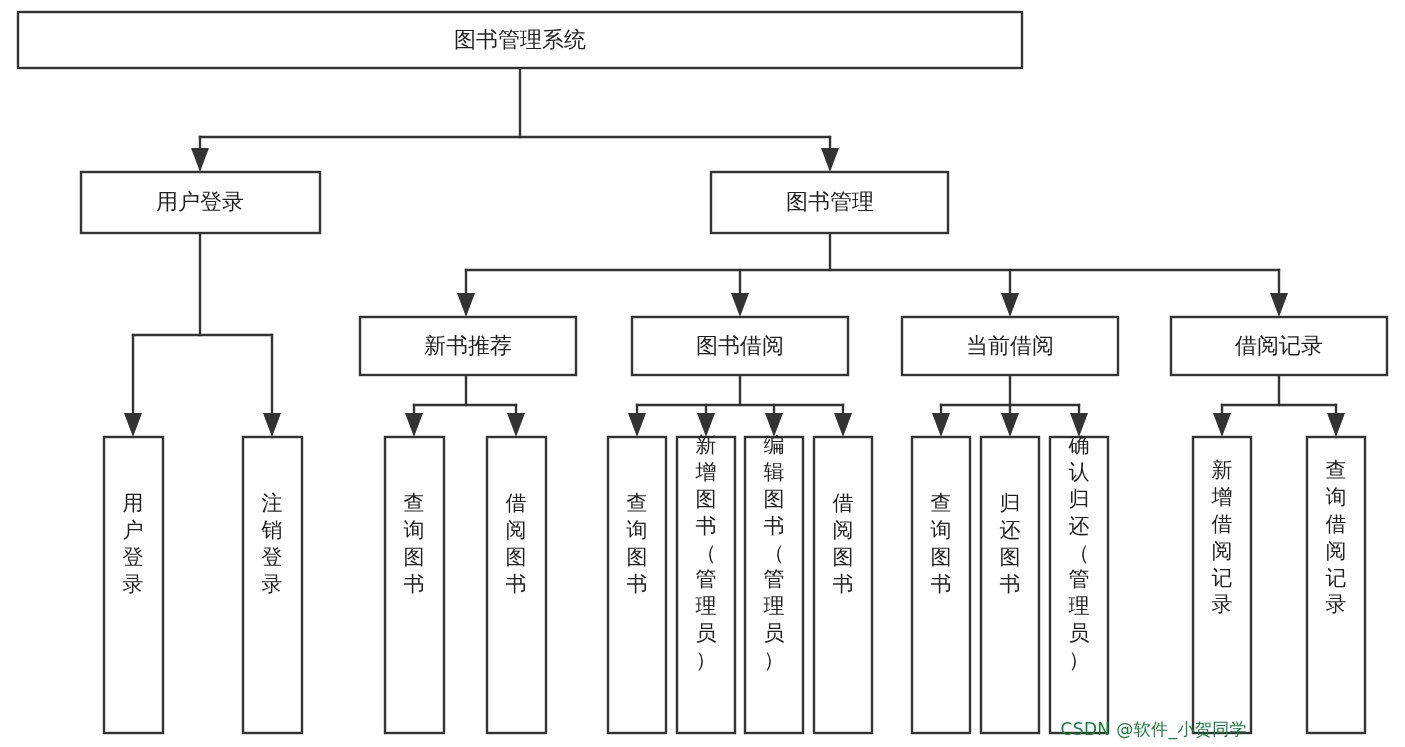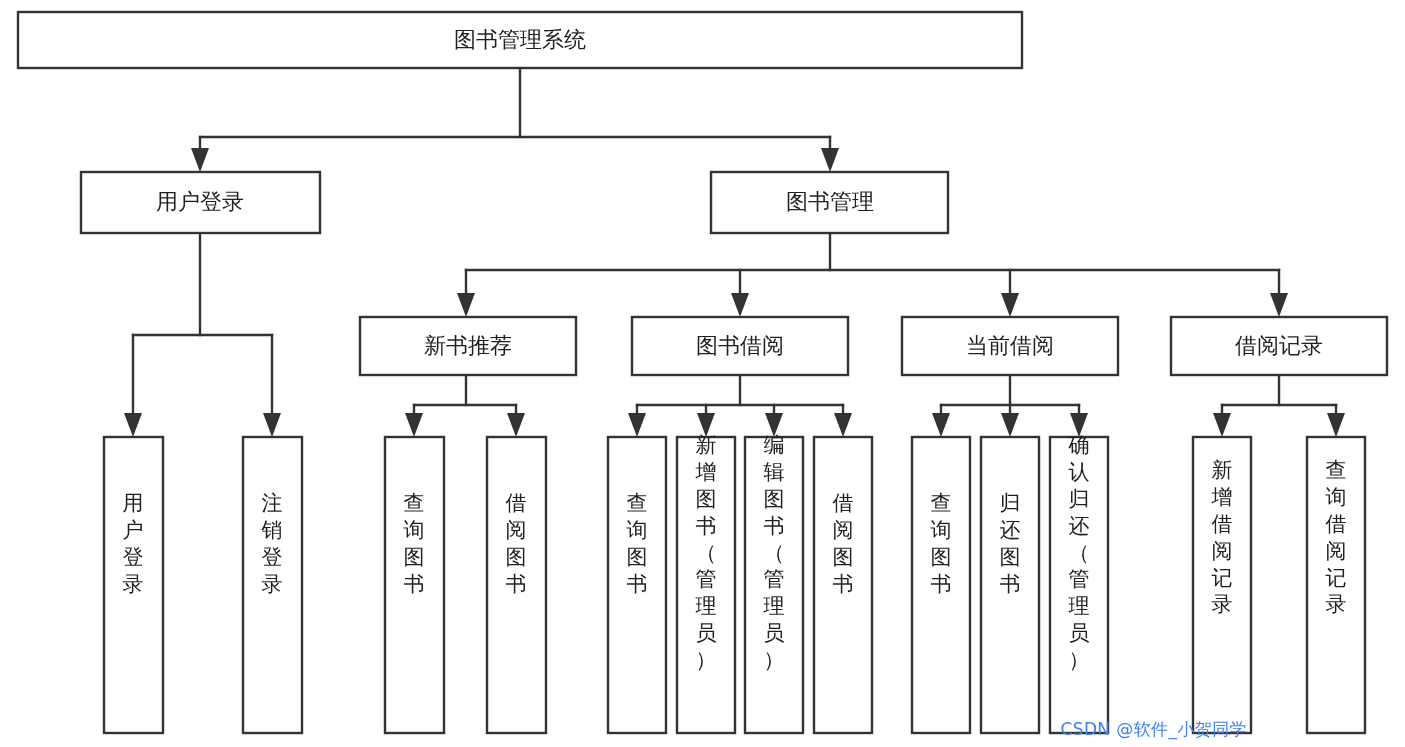--- a/index.html
+++ b/index.html
@@ -54,21 +54,21 @@
     font-family: "DejaVu Sans", "Liberation Sans", sans-serif;
     font-size: 21px;
     text-anchor: middle;
   }
   .watermark {
     position: absolute;
     right: 12px;
     bottom: 6px;
     font-family: "DejaVu Sans", "Liberation Sans", sans-serif;
     font-size: 17px;
-    color: #3b82f6;
+    color: #15803d;
     letter-spacing: 0.4px;
     white-space: nowrap;
     pointer-events: none;
   }
 </style>
 </head>
 <body>
 
 <div id="diagram-root">
 

